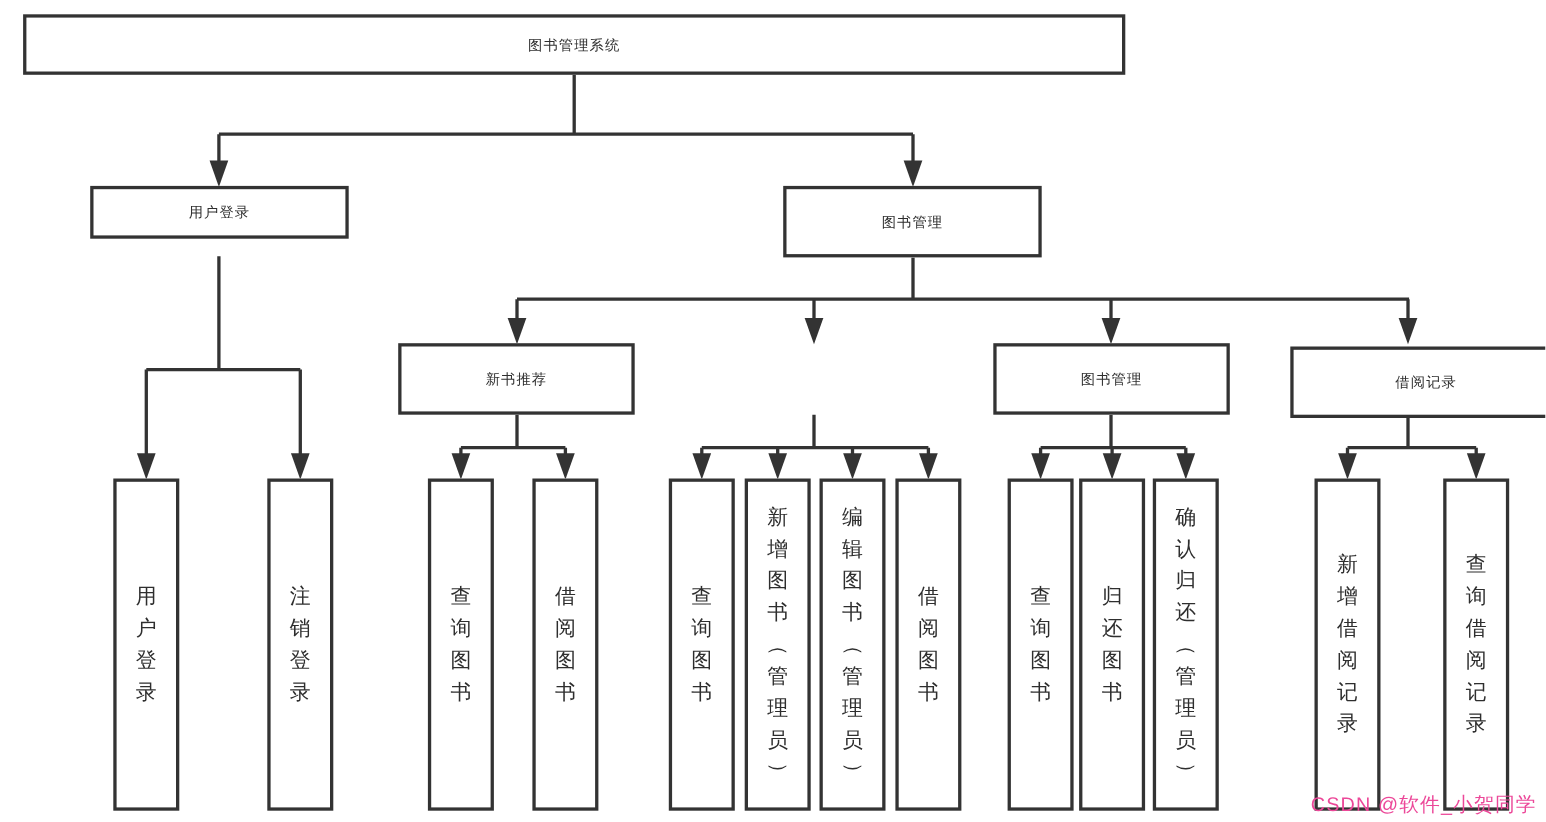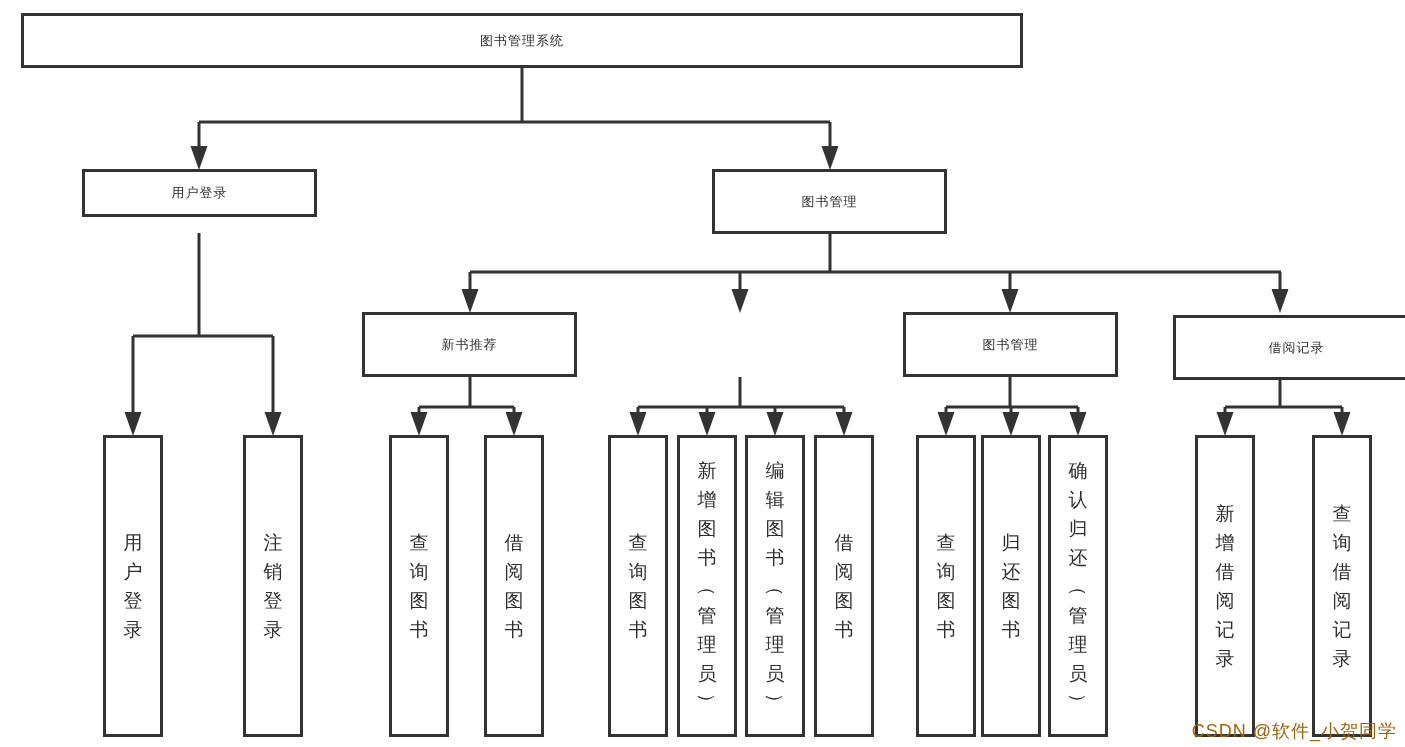--- a/index.html
+++ b/index.html
@@ -57,21 +57,21 @@
     text-align: center;
   }
   .vchar.rot {
     transform: rotate(90deg);
   }
   .watermark {
     position: absolute;
     right: 8px;
     bottom: 4px;
     font-size: 18px;
-    color: #a16207;
+    color: #ec4899;
     letter-spacing: 1px;
     white-space: nowrap;
   }
 </style>
 </head>
 <body>
 
 <div class="canvas">
 
   <svg class="wires" viewBox="0 0 1405 747">

